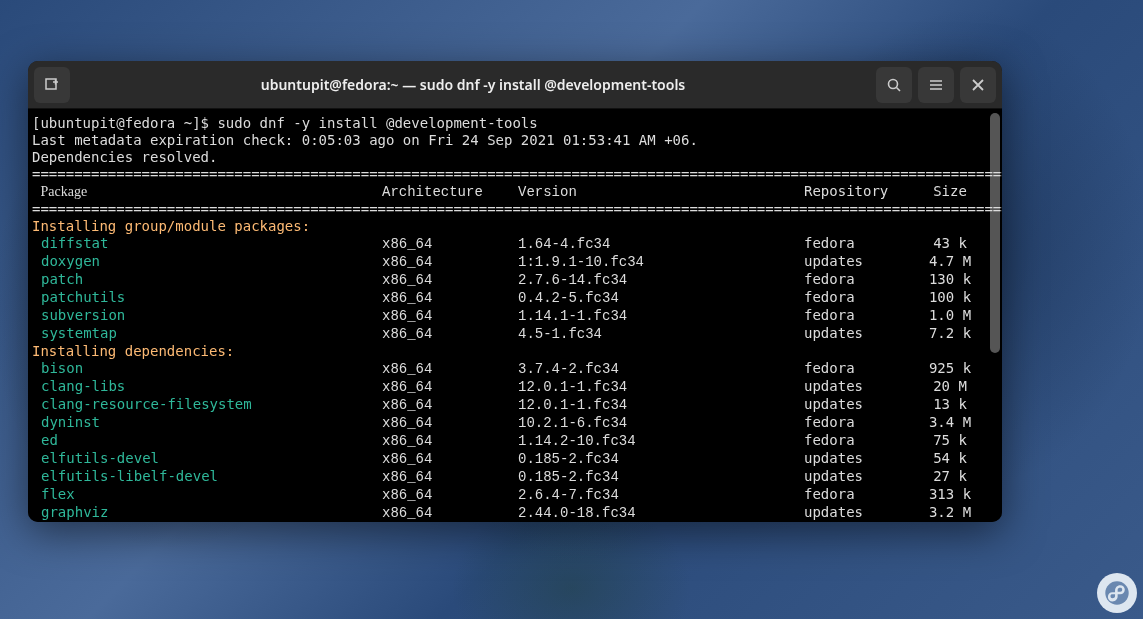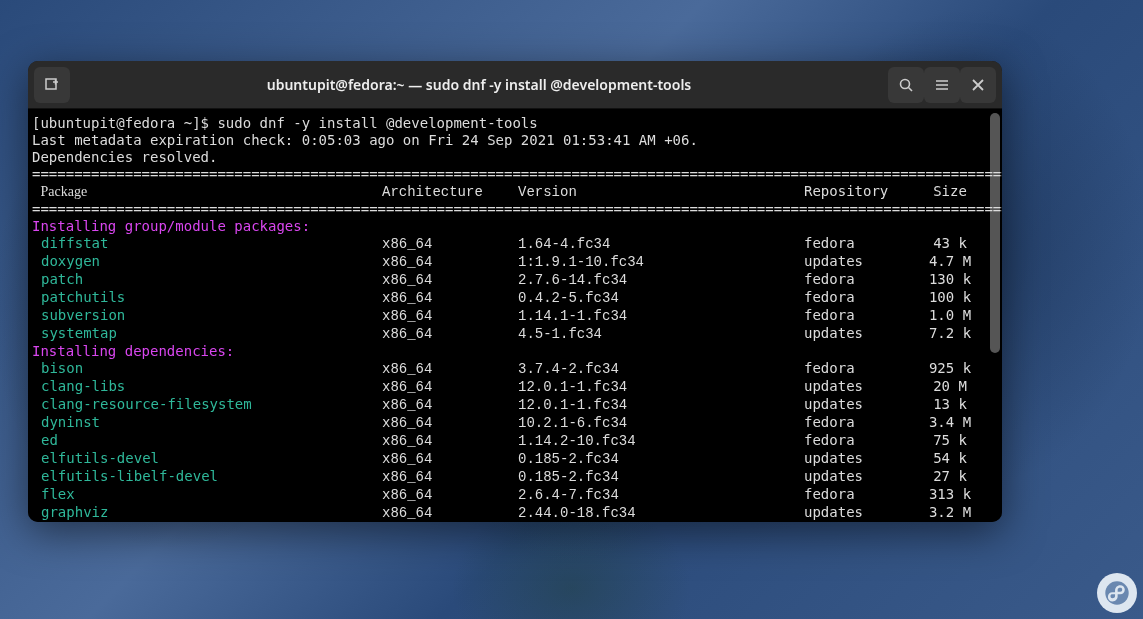--- a/index.html
+++ b/index.html
@@ -19,21 +19,21 @@
       radial-gradient(ellipse 200px 150px at 50% 95%, rgba(30,60,50,.4), transparent 60%);
   }
   .terminal-window {
     position: absolute; left: 28px; top: 61px; width: 974px; height: 461px;
     background: #1a1a1a; border-radius: 10px; overflow: hidden;
     box-shadow: 0 10px 40px rgba(0,0,0,.5);
     display: flex; flex-direction: column;
   }
   .titlebar {
     height: 48px; background: #2a2a2a;
-    display: flex; align-items: center; padding: 0 6px; 
+    display: flex; align-items: center; padding: 0 6px; gap: 6px;
     border-bottom: 1px solid #111;
   }
   .tb-btn {
     width: 36px; height: 36px; border-radius: 6px; background: #383838;
     display: flex; align-items: center; justify-content: center; color: #ddd;
     cursor: pointer;
   }
   .tb-title {
     flex: 1; text-align: center; color: #eee; font-family: system-ui, sans-serif;
     font-weight: 600; font-size: 14px;
@@ -54,21 +54,21 @@
   .cmd { color: #dcdcdc; }
   .divider { color: #dcdcdc; }
   .pkg { color: #2fb89a; font-weight: normal; }
   .row { display: block; }
   .col-pkg { display: inline-block; width: 350px; padding-left: 9px; }
   .col-arch { display: inline-block; width: 136px; font-family: Liberation Mono, monospace; }
   .col-ver { display: inline-block; width: 274px; font-family: Liberation Mono, monospace; }
   .col-repo { display: inline-block; width: 116px; margin-left: 12px; }
   .col-size { display: inline-block; width: 60px; text-align: center; }
   .hdr .col-pkg { padding-left: 5px; font-family: Liberation Serif, serif; }
-  .section { color: #d946ef; }
+  .section { color: #fdba74; }
   .fedora-logo {
     position: absolute; right: 6px; bottom: 6px; width: 40px; height: 40px;
     border-radius: 50%; background: #dde6f0;
     display: flex; align-items: center; justify-content: center;
   }
   .fedora-logo svg { width: 26px; height: 26px; }
 </style>
 </head>
 <body>
 

